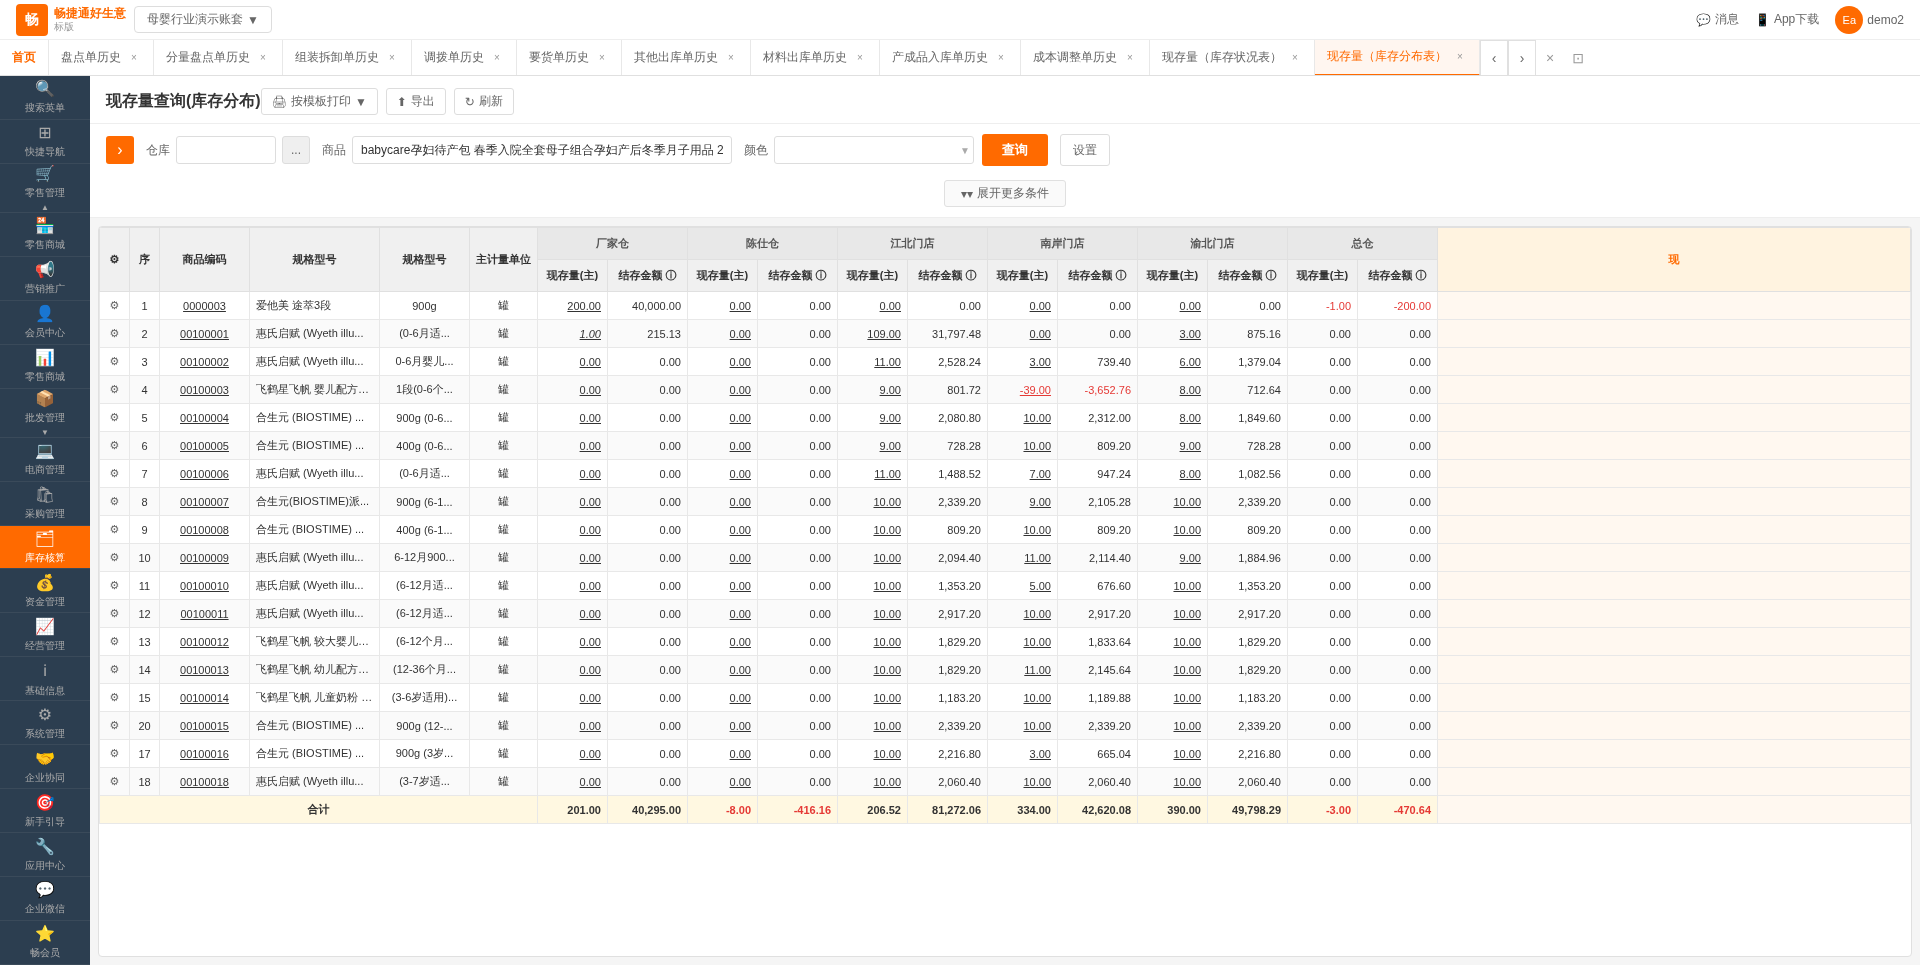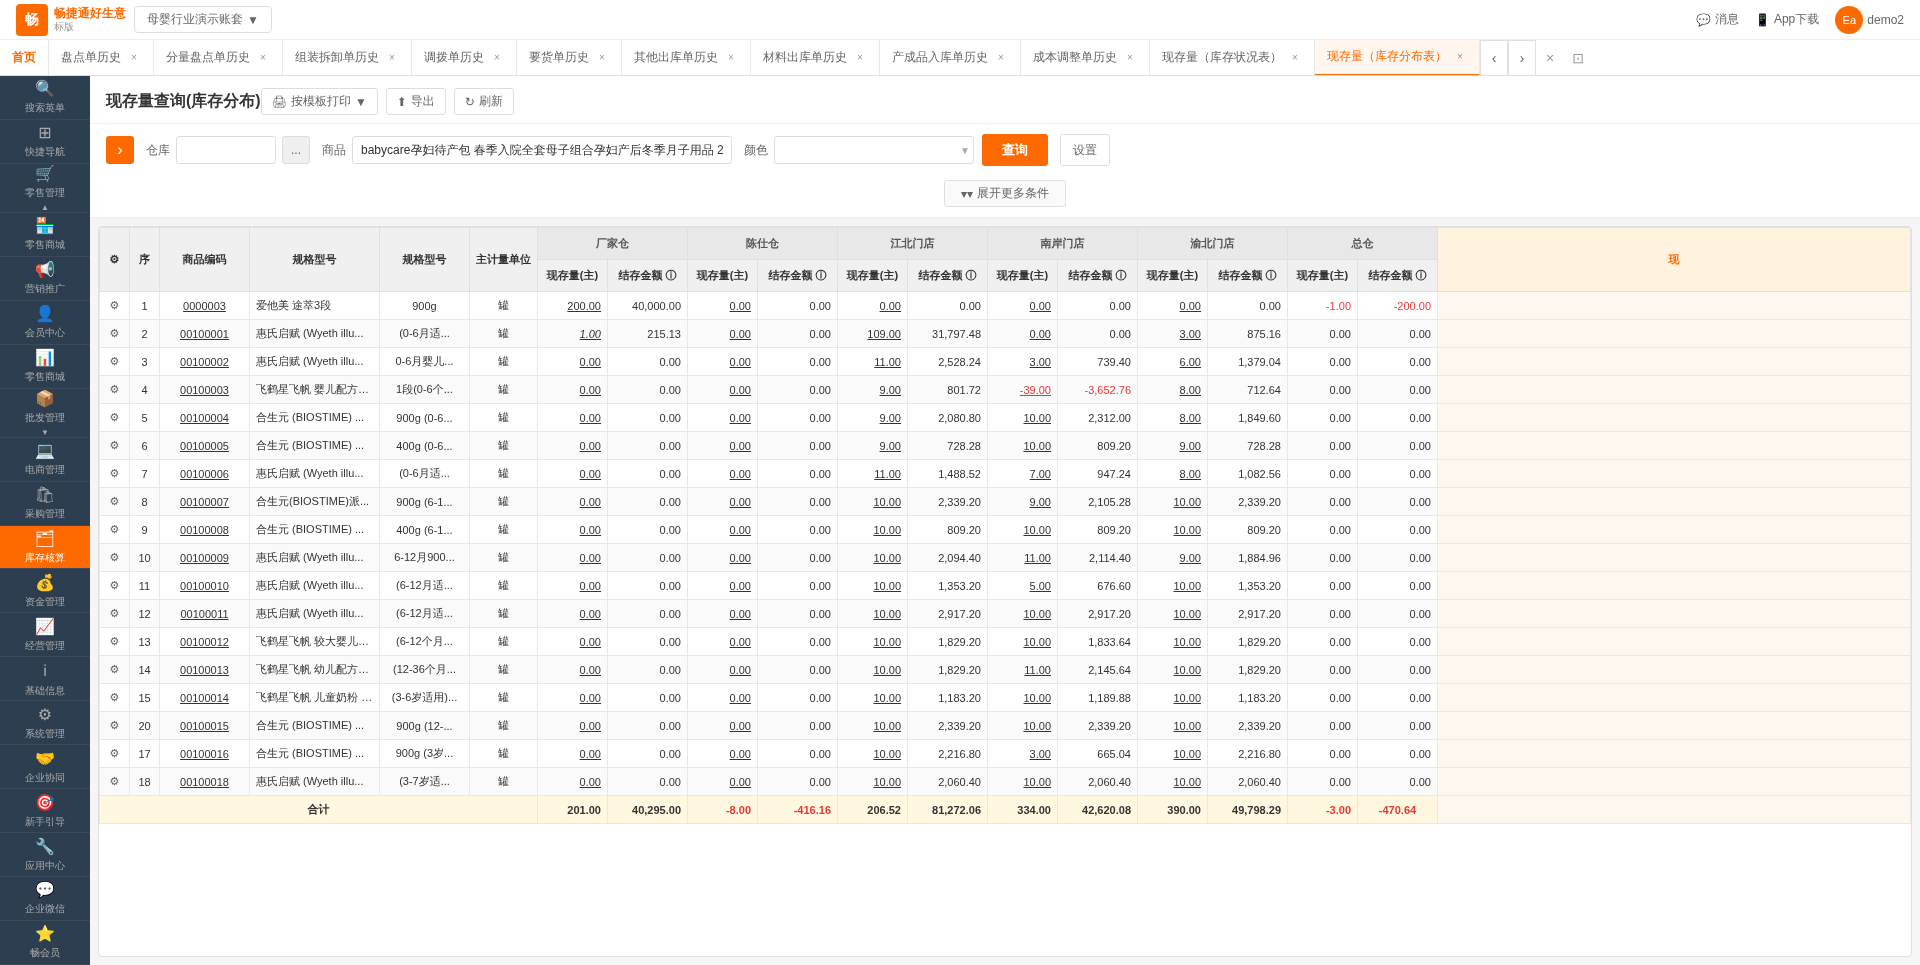--- a/index.html
+++ b/index.html
@@ -731,21 +731,21 @@
   <td class="number">40,295.00</td>
   <td class="number" style="color:#e53935;">-8.00</td>
   <td class="number" style="color:#e53935;">-416.16</td>
   <td class="number">206.52</td>
   <td class="number">81,272.06</td>
   <td class="number">334.00</td>
   <td class="number">42,620.08</td>
   <td class="number">390.00</td>
   <td class="number">49,798.29</td>
   <td class="number" style="color:#e53935;">-3.00</td>
-  <td class="number" style="color:#e53935;text-align:center;">-470.64</td>
+  <td class="number" style="color:#e53935;">-470.64</td>
   <td style="background:#fff8f0;"></td>
 </tr>
           </tbody>
       </table>
     </div>
 
   </div>
 </div>
 
 </body></html>

